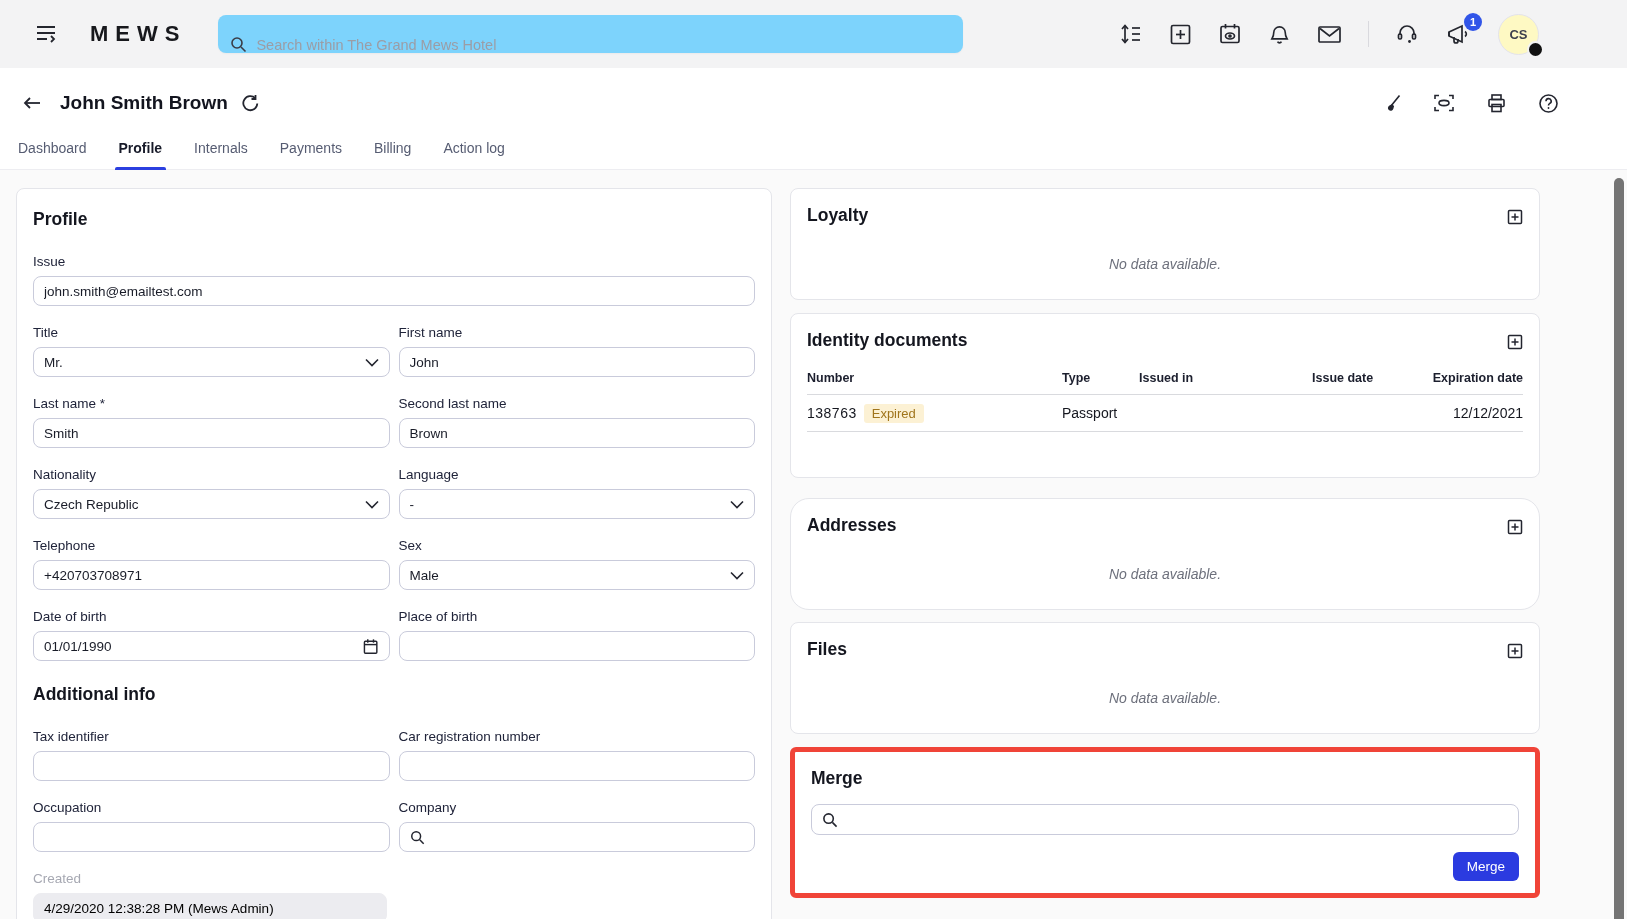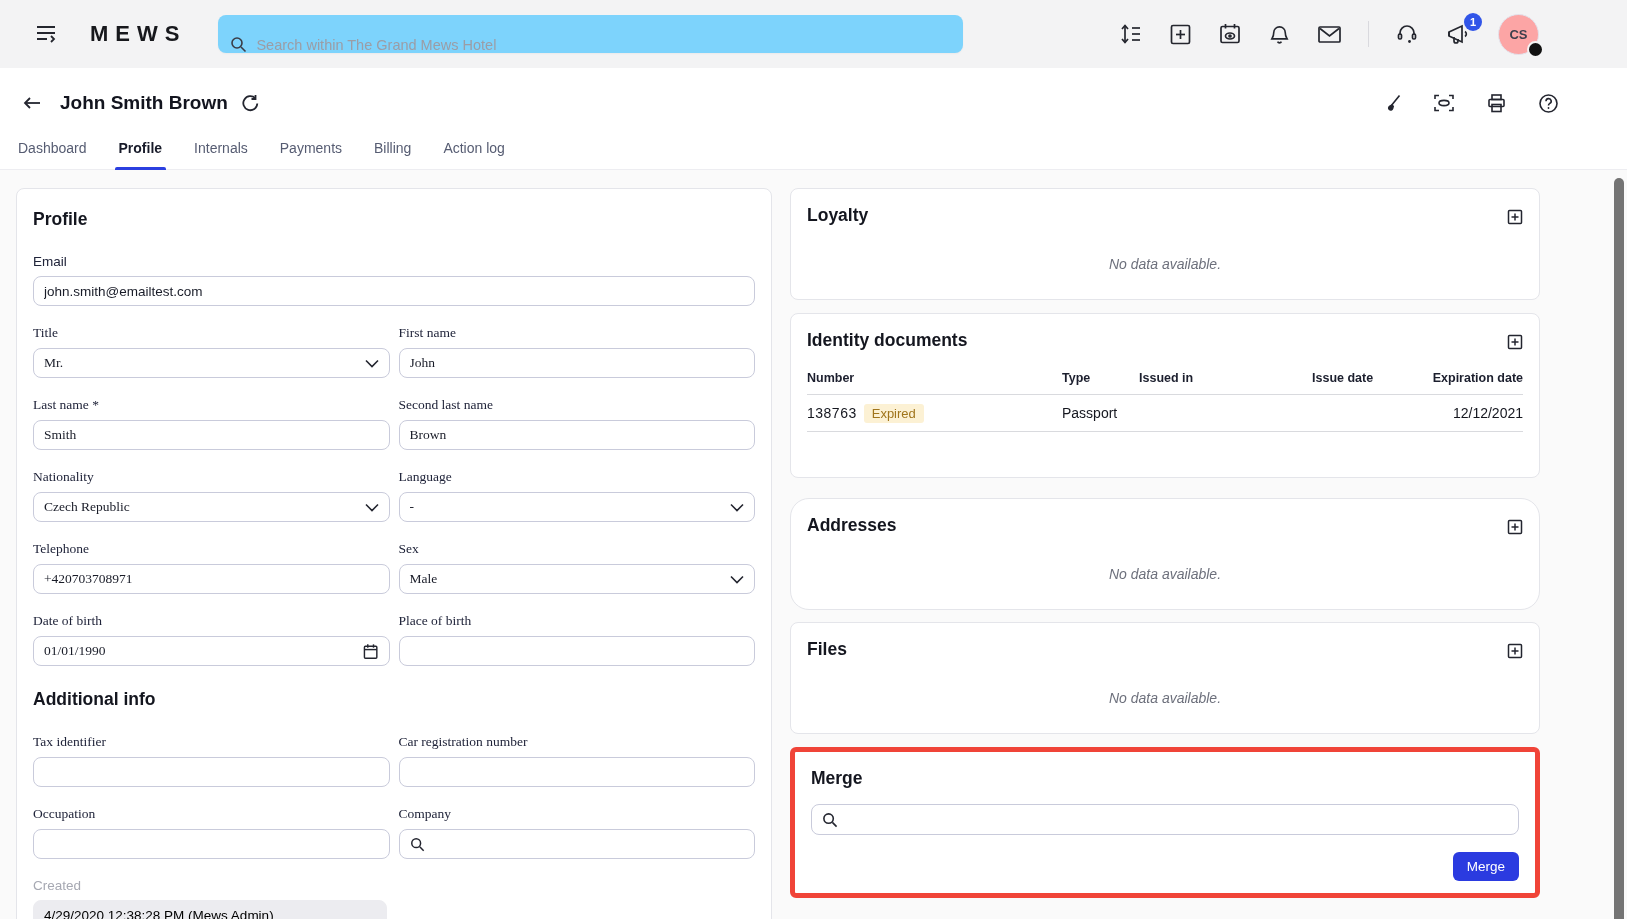--- a/index.html
+++ b/index.html
@@ -12,21 +12,21 @@
   .icon-btn { display:flex; align-items:center; justify-content:center; background:none; border:none; cursor:pointer; padding:0; }
   .topbar svg, .titlebar svg { display:block; }
   .logo { font-size:22px; font-weight:800; letter-spacing:7px; color:#17181c; margin:0 0 0 32px; white-space:nowrap; }
   .searchbar { margin-left:32px; width:745px; height:38px; background:#7dd3fc; border-radius:8px; display:flex; align-items:flex-end; padding:0 12px; box-shadow:0 1px 2px rgba(0,0,0,0.04); }
   .searchbar input { border:none; outline:none; flex:1; margin-left:9px; font-size:14.5px; color:#333; background:transparent; font-family:inherit; }
   .searchbar input::placeholder { color:#9b9da6; }
   .topbar-right { margin-left:auto; display:flex; align-items:center; gap:26px; }
   .tb-divider { width:1px; height:26px; background:#d9d9de; }
   .badge-wrap { position:relative; }
   .count-badge { position:absolute; top:-9px; right:-10px; min-width:18px; height:18px; border-radius:9px; background:#3155e8; color:#fff; font-size:11px; font-weight:700; display:flex; align-items:center; justify-content:center; padding:0 5px; }
-  .avatar { position:relative; width:41px; height:41px; border-radius:50%; background:#fca5a5; border:1px solid #e3e3ec; display:flex; align-items:center; justify-content:center; font-size:13px; font-weight:600; color:#3c3f4c; cursor:pointer; }
+  .avatar { position:relative; width:41px; height:41px; border-radius:50%; background:#fef9c3; border:1px solid #e3e3ec; display:flex; align-items:center; justify-content:center; font-size:13px; font-weight:600; color:#3c3f4c; cursor:pointer; }
   .avatar-status { position:absolute; right:-6px; bottom:-4px; width:17px; height:17px; border-radius:50%; background:#111; border:2px solid #f3f3f4; }
 
   
   .pagehead { background:#fff; }
   .titlebar { display:flex; align-items:center; padding:24px 68px 8px 22px; }
   .page-title { font-size:19px; font-weight:700; color:#13151f; margin:0 12px 0 18px; }
   .titlebar-right { margin-left:auto; display:flex; align-items:center; gap:31px; }
   .tabs { display:flex; gap:28px; padding:10px 0 0 16px; border-bottom:1px solid #ededf1; }
   .tab { position:relative; padding:8px 2px 13px 2px; font-size:14px; color:#565c72; cursor:pointer; }
   .tab.active { color:#171a29; font-weight:600; }
@@ -35,21 +35,21 @@
   
   .content { display:flex; align-items:flex-start; padding:18px 0 0 16px; background:#fafafa; }
   .card { background:#fff; border:1px solid #e4e5ea; border-radius:8px; }
   .left-card { width:756px; flex:none; padding:20px 16px; height:1010px; margin-right:18px; }
   .right-col { width:750px; flex:none; display:flex; flex-direction:column; }
 
   .section-title { font-size:17.5px; font-weight:700; color:#14161f; }
   .left-card .section-title { margin-bottom:24px; }
   .field { margin-bottom:19px; }
   .field label { display:block; font-size:13.5px; color:#20243a; margin-bottom:7px; }
-  .row2 { display:flex; gap:9px;font-family:Liberation Serif, serif; }
+  .row2 { display:flex; gap:9px; }
   .row2 .field { flex:1; min-width:0; }
   .tbox { width:100%; height:30px; border:1px solid #c9cbdb; border-radius:8px; background:#fff; display:flex; align-items:center; padding:0 10px; font-size:13.5px; color:#191c28; }
   .tbox input { border:none; outline:none; width:100%; font-size:13.5px; color:#191c28; background:transparent; font-family:inherit; }
   .selectbox { justify-content:space-between; cursor:pointer; }
   .selectbox .chev { flex:none; margin-left:8px; }
   .with-icon-right { justify-content:space-between; }
   .with-icon-left svg { margin-right:8px; flex:none; }
   .subhead { font-size:17.5px; font-weight:700; color:#14161f; margin:4px 0 24px; }
   .field.disabled label { color:#a6a8b2; }
   .tbox.disabled { background:#ececf0; border-color:#ececf0; color:#a6a8b2; }
@@ -230,21 +230,21 @@
       <div class="tab">Action log</div>
     </div>
   </div>
 
   <div class="content">
 
     <div class="card left-card">
       <div class="section-title">Profile</div>
 
       <div class="field">
-        <label>Email</label>
+        <label>Issue</label>
         <div class="tbox">
             <input value="john.smith@emailtest.com" style="">
           </div>
       </div>
 
       <div class="row2">
         <div class="field">
           <label>Title</label>
           <div class="tbox selectbox">
             <span>Mr.</span>

